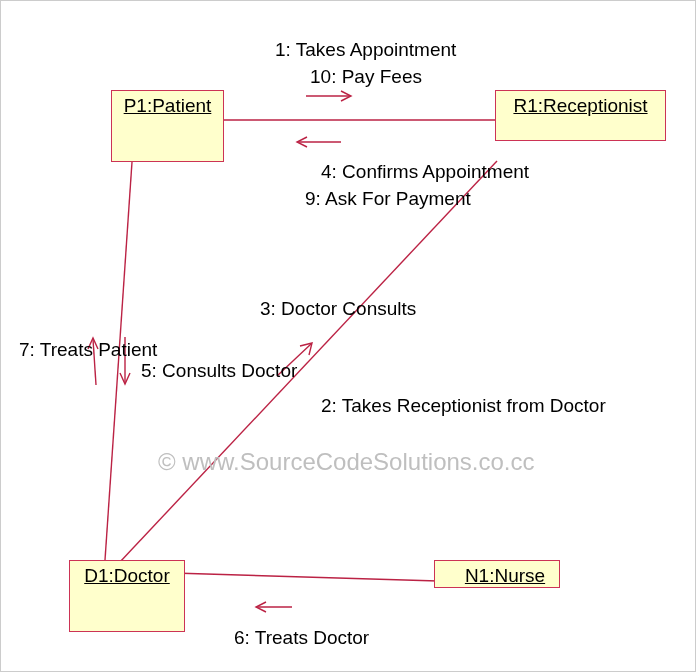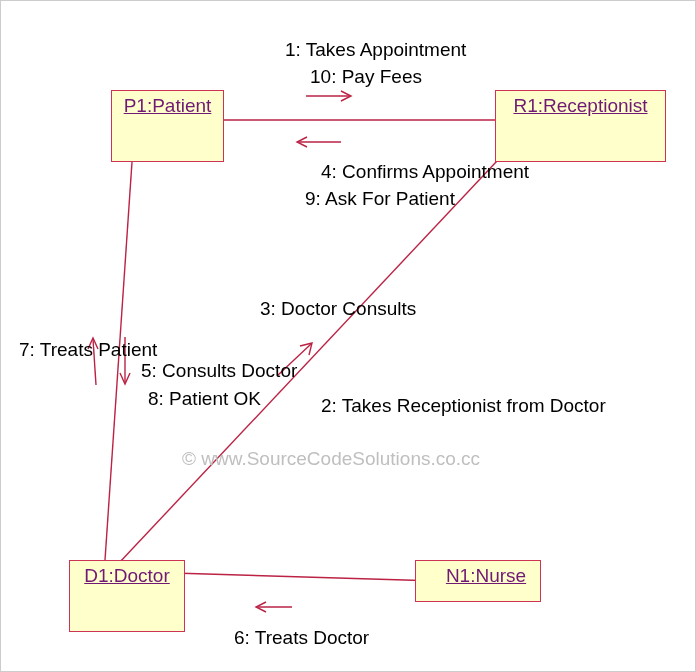--- a/index.html
+++ b/index.html
@@ -31,38 +31,37 @@
     position: absolute;
     background: #ffffcc;
     border: 1px solid #cc3355;
     box-sizing: border-box;
     display: flex;
     align-items: flex-start;
     justify-content: center;
   }
   .node-label {
     font-size: 19px;
-    color: #701a75;
+    color: #000000;
     text-decoration: underline;
     white-space: nowrap;
     padding-top: 4px;
     letter-spacing: 0px;
   }
   .msg {
     position: absolute;
     font-size: 19px;
     color: #000000;
     white-space: nowrap;
   }
   .watermark {
     position: absolute;
-    font-size: 19px;
+    font-size: 24px;
     color: #bfbfbf;
     white-space: nowrap;
-    margin-left: 24px;
   }
 </style>
 </head>
 <body>
 
 <div id="canvas">
 
   <svg class="edges" viewBox="0 0 696 672">
 
     <line x1="223" y1="119" x2="494" y2="119" stroke="#bb2244" stroke-width="1.4"></line>
@@ -93,38 +92,37 @@
     <g stroke="#bb2244" stroke-width="1.4" fill="none">
       <line x1="291" y1="606" x2="256" y2="606"></line>
       <polyline points="265,601 255,606 265,611"></polyline>
     </g>
   </svg>
 
   <div class="node" style="left:110px; top:89px; width:113px; height:72px;">
     <span class="node-label">P1:Patient</span>
   </div>
 
-  <div class="node" style="left:494px; top:89px; width:171px; height:72px;">
+  <div class="node" style="left:494px; top:89px; width:171px; height:51px;">
     <span class="node-label">R1:Receptionist</span>
   </div>
 
   <div class="node" style="left:68px; top:559px; width:116px; height:72px;">
     <span class="node-label">D1:Doctor</span>
   </div>
 
-  <div class="node" style="left:414px; top:559px; width:126px; height:42px;padding-left:16px;">
+  <div class="node" style="left:433px; top:559px; width:126px; height:28px;padding-left:16px;">
     <span class="node-label">N1:Nurse</span>
   </div>
 
-  <div class="msg" style="left:284px; top:38px;">1: Takes Appointment</div>
+  <div class="msg" style="left:274px; top:38px;">1: Takes Appointment</div>
   <div class="msg" style="left:309px; top:65px;text-align:center;">10: Pay Fees</div>
   <div class="msg" style="left:275px; top:160px;margin-left:45px;">4: Confirms Appointment</div>
-  <div class="msg" style="left:304px; top:187px;">9: Ask For Patient</div>
+  <div class="msg" style="left:304px; top:187px;">9: Ask For Payment</div>
   <div class="msg" style="left:259px; top:297px;">3: Doctor Consults</div>
   <div class="msg" style="left:18px; top:326px;margin-top:12px;">7: Treats Patient</div>
   <div class="msg" style="left:140px; top:359px;">5: Consults Doctor</div>
-  <div class="msg" style="left:147px; top:387px;">8: Patient OK</div>
   <div class="msg" style="left:320px; top:394px;">2: Takes Receptionist from Doctor</div>
   <div class="msg" style="left:233px; top:626px;">6: Treats Doctor</div>
 
   <div class="watermark" style="left:157px; top:447px;">© www.SourceCodeSolutions.co.cc</div>
 
 </div>
 
 </body></html>

